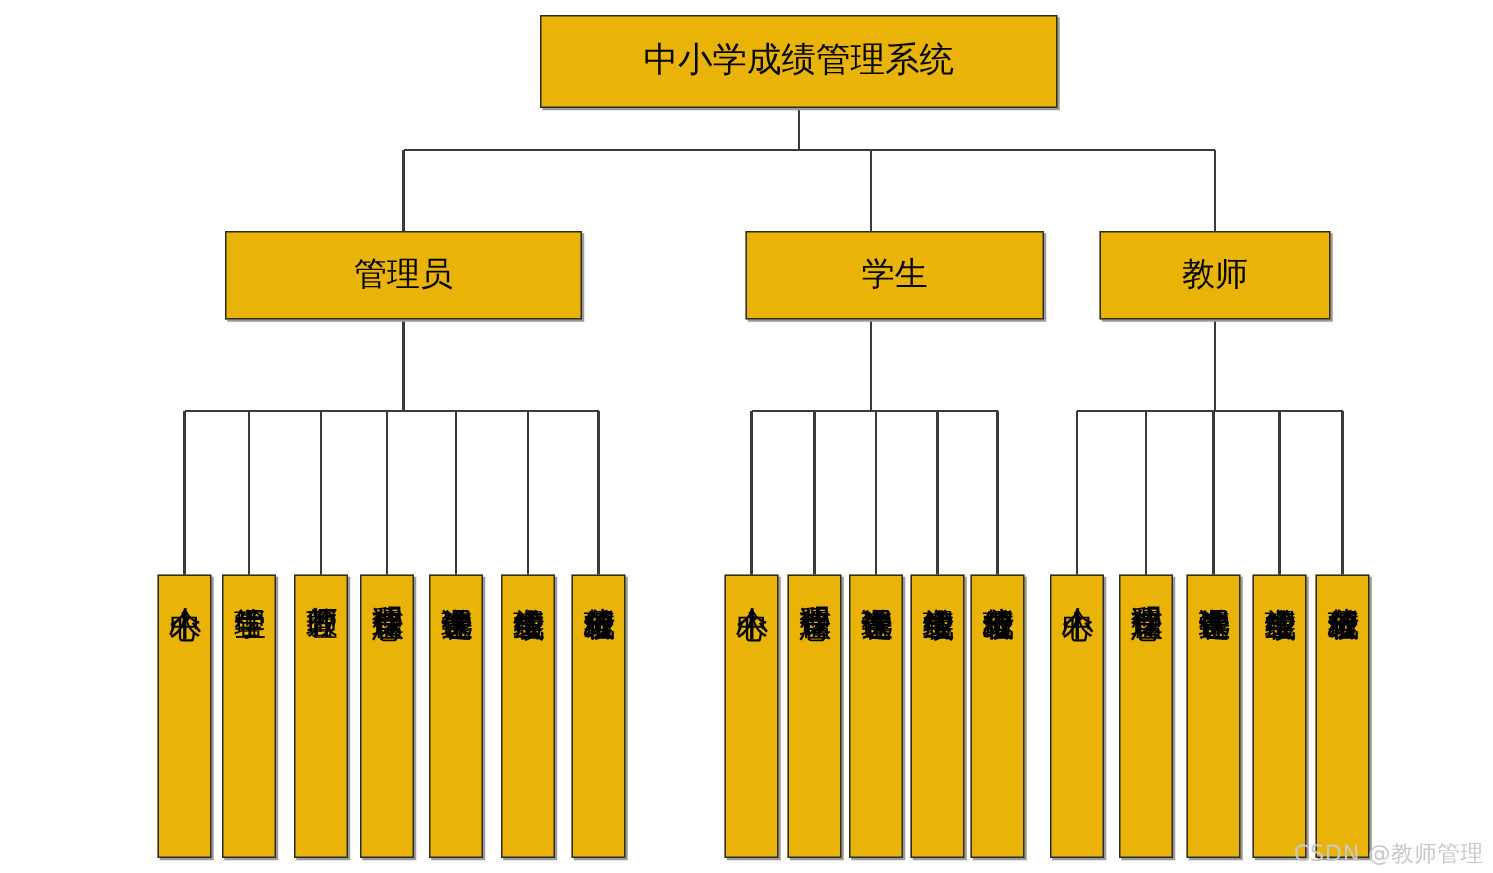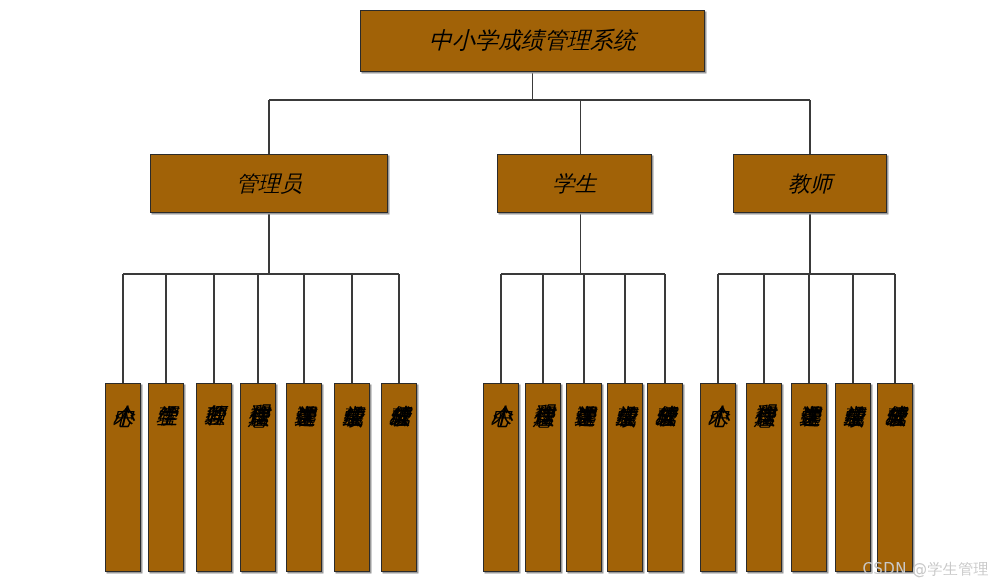--- a/index.html
+++ b/index.html
@@ -22,28 +22,27 @@
     position: absolute;
     left: 0;
     top: 0;
     width: 995px;
     height: 582px;
     pointer-events: none;
   }
   .node {
     position: absolute;
     box-sizing: border-box;
-    background: #a16207;
+    background: #eab308;
     border: 1.6px solid #2b2b2b;
     box-shadow: 1.5px 1.5px 0 0 #9a9a9a;
     display: flex;
     align-items: center;
     justify-content: center;
     color: #000000;
-    font-style: italic;
   }
   .node-label {
     display: block;
     text-align: center;
     color: #000;
     line-height: 1.18;
   }
   .node-root {
     font-size: 23px;
   }
@@ -109,21 +108,21 @@
       <line x1="895" y1="274" x2="895" y2="383" stroke="#3a3a3a" stroke-width="1.6" shape-rendering="crispEdges"></line>
     </svg>
 
   <div id="node-layer">
       <div class="node node-root" style="left: 360px; top: 10px; width: 345px; height: 62px;">
         <span class="node-label">中小学成绩管理系统</span>
       </div>
       <div class="node node-role" style="left: 150px; top: 154px; width: 238px; height: 59px;">
         <span class="node-label">管理员</span>
       </div>
-      <div class="node node-role" style="left: 497px; top: 154px; width: 155px; height: 59px;">
+      <div class="node node-role" style="left: 497px; top: 154px; width: 199px; height: 59px;">
         <span class="node-label">学生</span>
       </div>
       <div class="node node-role" style="left: 733px; top: 154px; width: 154px; height: 59px; align-items: center;">
         <span class="node-label">教师</span>
       </div>
       <div class="node node-leaf" style="left: 105px; top: 383px; width: 36px; height: 189px;">
         <span class="node-label">个人中心</span>
       </div>
       <div class="node node-leaf" style="left: 148px; top: 383px; width: 36px; height: 189px;">
         <span class="node-label">学生管理</span>
@@ -168,14 +167,14 @@
         <span class="node-label">学生选课管理</span>
       </div>
       <div class="node node-leaf" style="left: 835px; top: 383px; width: 36px; height: 189px;">
         <span class="node-label">学生成绩管理</span>
       </div>
       <div class="node node-leaf" style="left: 877px; top: 383px; width: 36px; height: 189px;">
         <span class="node-label">成绩分析管理</span>
       </div>
     </div>
 
-  <div id="watermark">CSDN @学生管理</div>
+  <div id="watermark">CSDN @教师管理</div>
 </div>
 
 </body></html>

